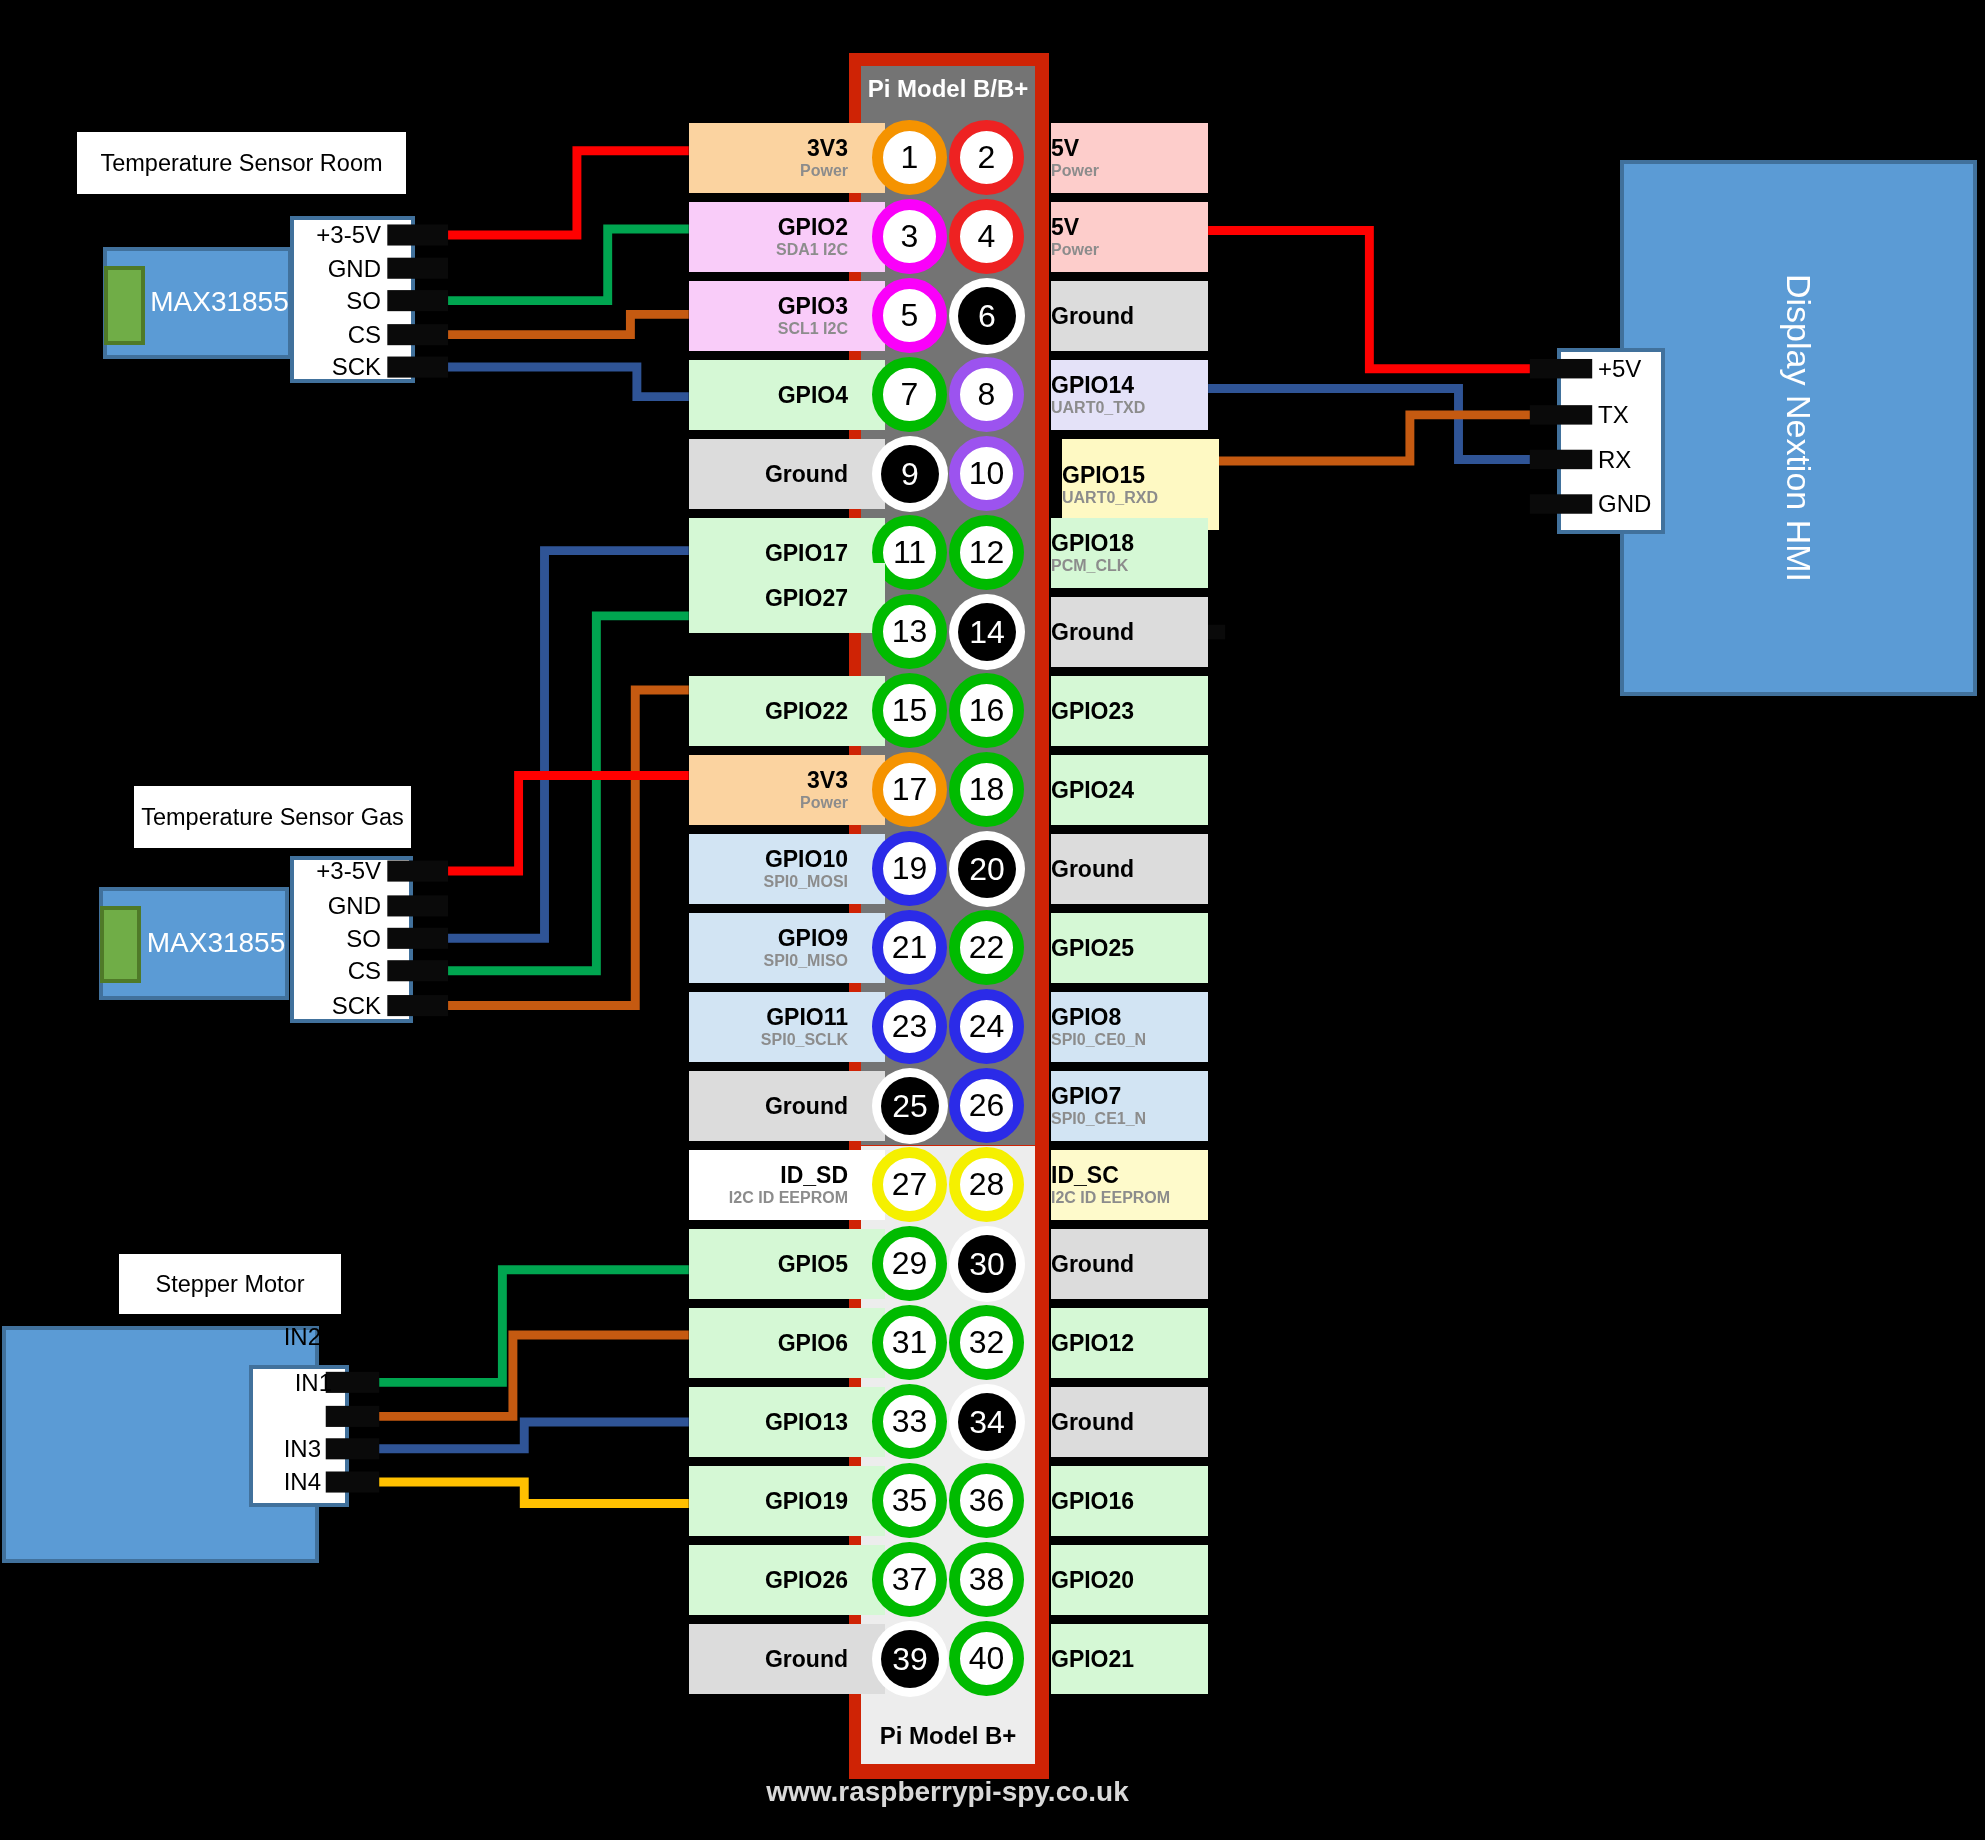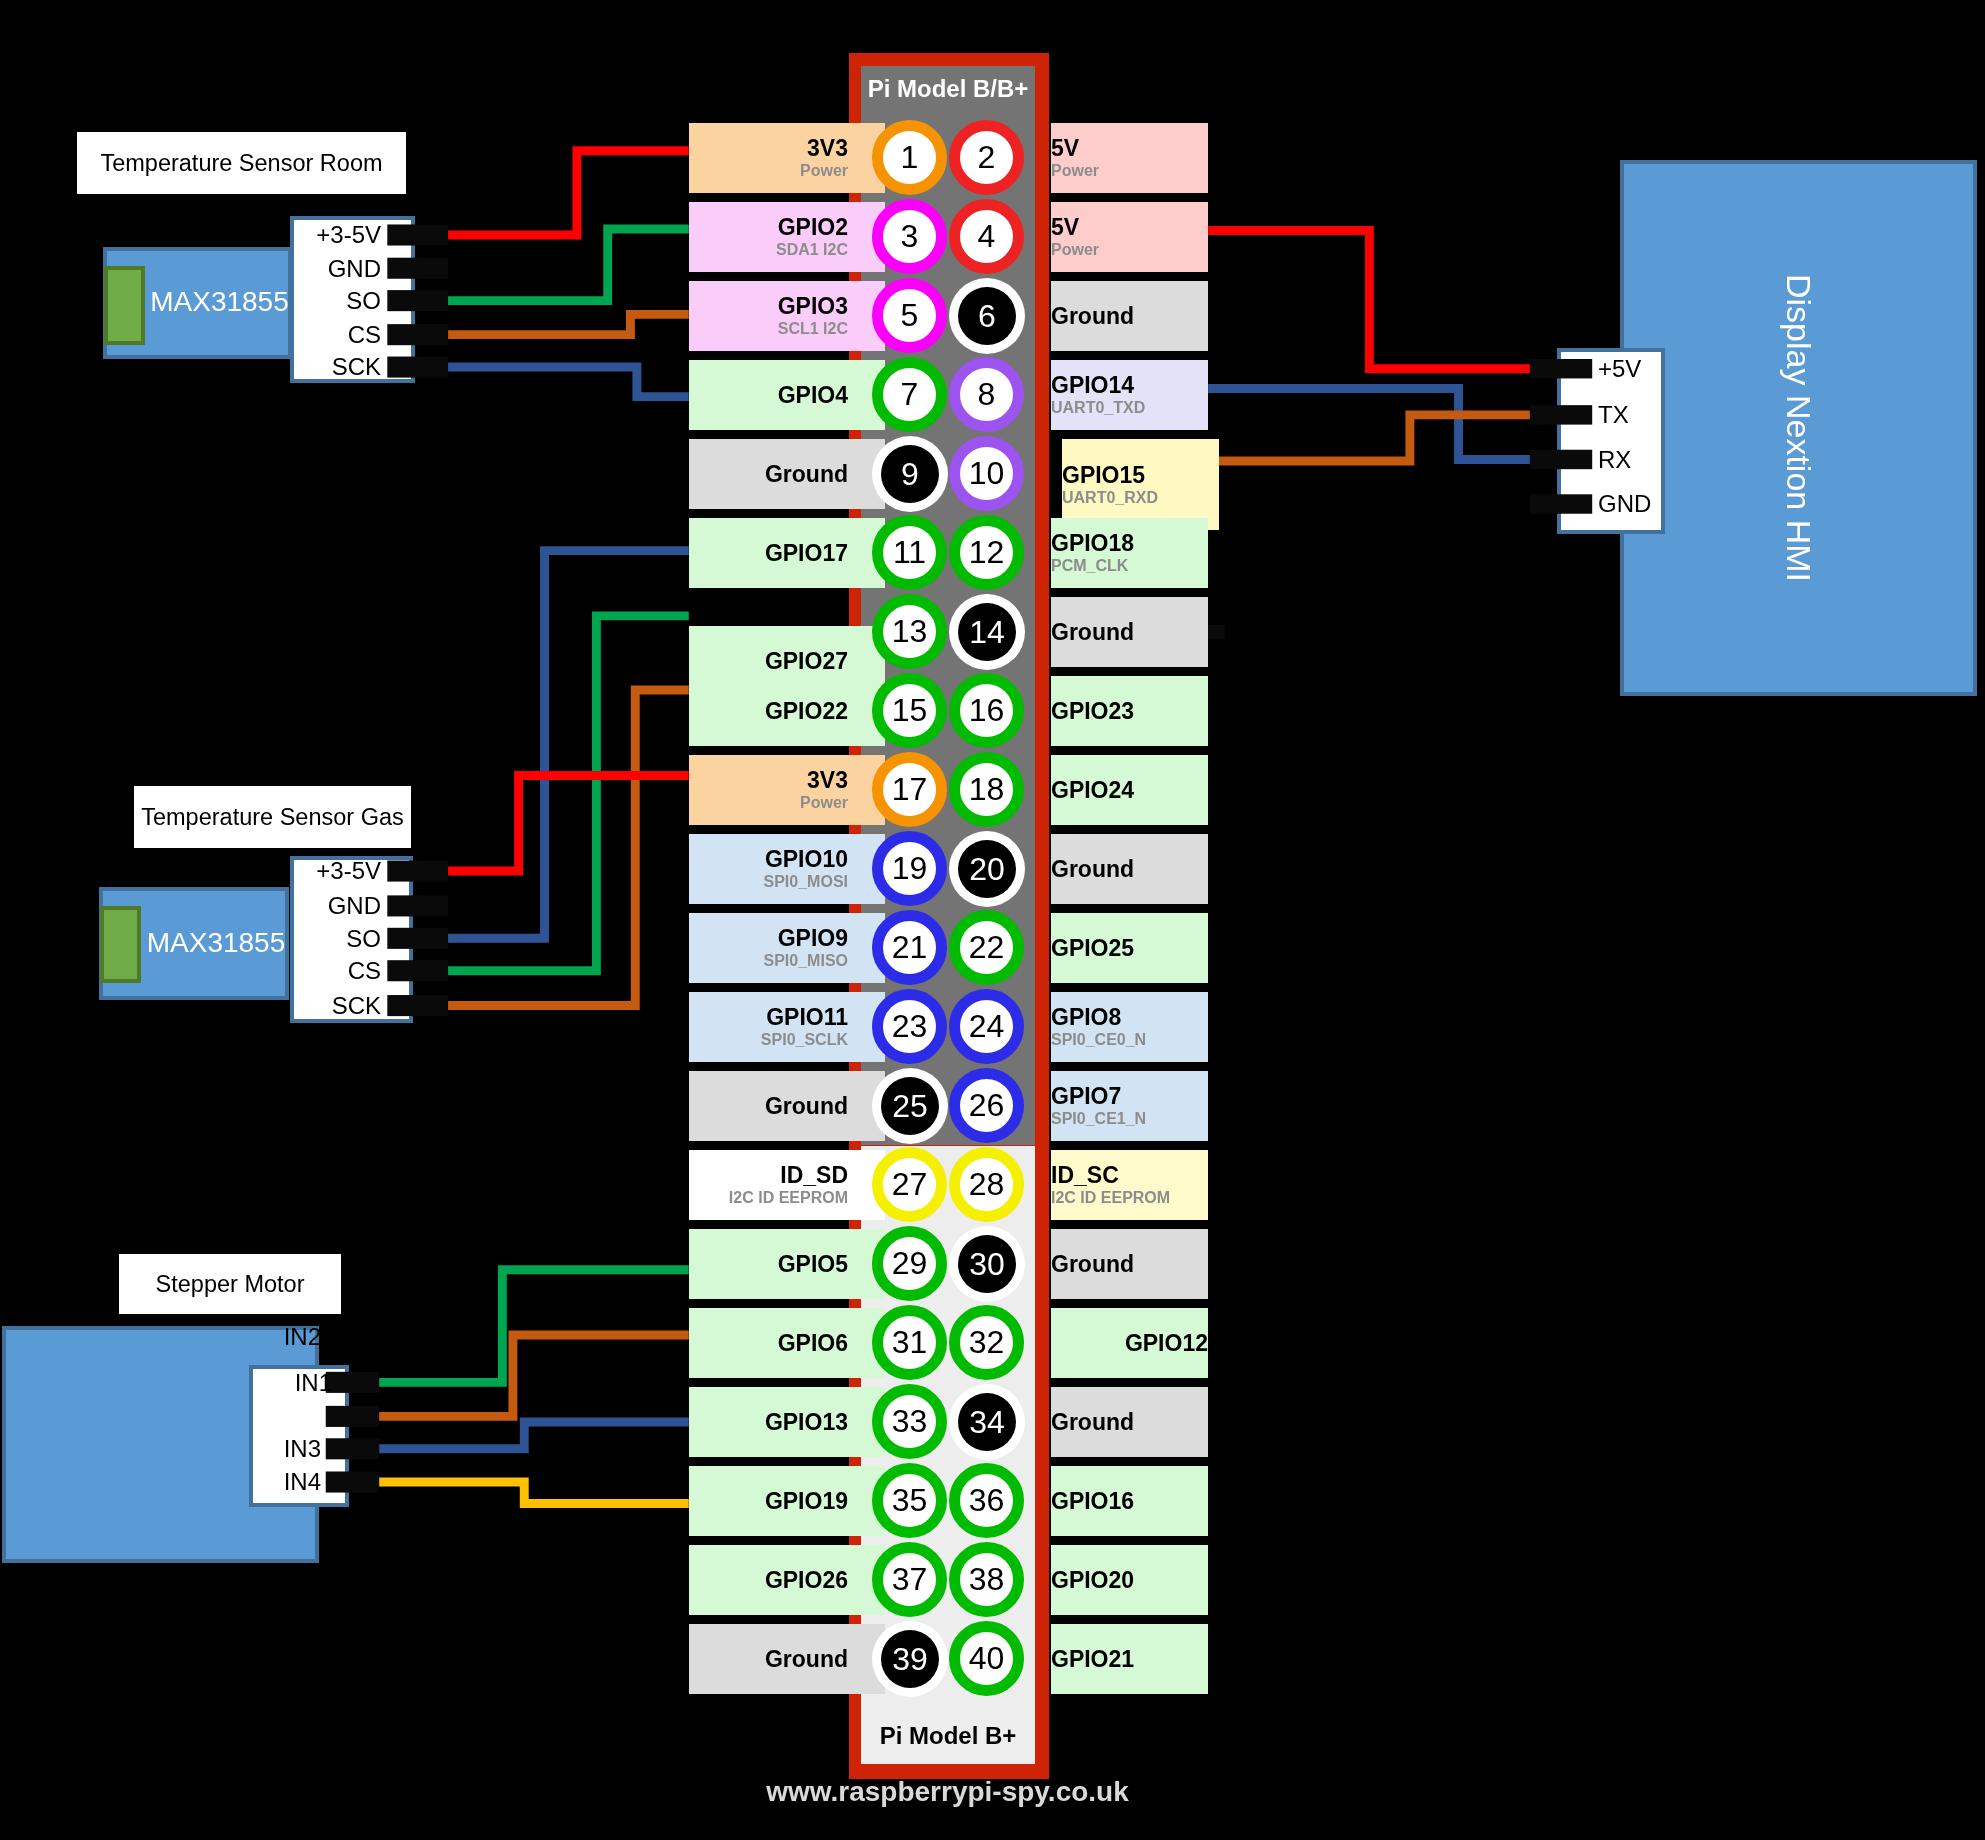--- a/index.html
+++ b/index.html
@@ -157,21 +157,21 @@
       <div class="pin" style="left: 949px; top: 436px; width: 53px; height: 53px; border: 11.3px solid rgb(156, 83, 239);">10</div>
       <div class="gbox gleft" style="left: 689px; top: 518px; width: 159px; height: 70px; background: rgb(213, 248, 213);">
         <div class="lbl">GPIO17</div>
       </div>
       <div class="gbox gright" style="left: 1051px; top: 518px; width: 157px; height: 70px; background: rgb(213, 248, 213);">
         <div class="lbl">GPIO18</div>
         <div class="sub">PCM_CLK</div>
       </div>
       <div class="pin" style="left: 872px; top: 515px; width: 53px; height: 53px; border: 11.3px solid rgb(0, 187, 0);">11</div>
       <div class="pin" style="left: 949px; top: 515px; width: 53px; height: 53px; border: 11.3px solid rgb(0, 187, 0);">12</div>
-      <div class="gbox gleft" style="left: 689px; top: 626px; width: 159px; height: 70px; background: rgb(213, 248, 213);">
+      <div class="gbox gleft" style="left: 689px; top: 563px; width: 159px; height: 70px; background: rgb(213, 248, 213);">
         <div class="lbl">GPIO27</div>
       </div>
       <div class="gbox gright" style="left: 1051px; top: 597px; width: 157px; height: 70px; background: rgb(220, 220, 220);">
         <div class="lbl">Ground</div>
       </div>
       <div class="pin" style="left: 872px; top: 594px; width: 53px; height: 53px; border: 11.3px solid rgb(0, 187, 0);">13</div>
       <div class="pin dark" style="left: 958px; top: 603px; width: 58px; height: 58px;">14</div>
       <div class="gbox gleft" style="left: 689px; top: 676px; width: 159px; height: 70px; background: rgb(213, 248, 213);">
         <div class="lbl">GPIO22</div>
       </div>
@@ -240,21 +240,21 @@
         <div class="lbl">GPIO5</div>
       </div>
       <div class="gbox gright" style="left: 1051px; top: 1229px; width: 157px; height: 70px; background: rgb(220, 220, 220);">
         <div class="lbl">Ground</div>
       </div>
       <div class="pin" style="left: 872px; top: 1226px; width: 53px; height: 53px; border: 11.3px solid rgb(0, 187, 0);">29</div>
       <div class="pin dark" style="left: 958px; top: 1235px; width: 58px; height: 58px;">30</div>
       <div class="gbox gleft" style="left: 689px; top: 1308px; width: 159px; height: 70px; background: rgb(213, 248, 213);">
         <div class="lbl">GPIO6</div>
       </div>
-      <div class="gbox gright" style="left: 1051px; top: 1308px; width: 157px; height: 70px; background: rgb(213, 248, 213); align-items: flex-end;">
+      <div class="gbox gright" style="left: 1051px; top: 1308px; width: 157px; height: 70px; background: rgb(213, 248, 213);">
         <div class="lbl">GPIO12</div>
       </div>
       <div class="pin" style="left: 872px; top: 1305px; width: 53px; height: 53px; border: 11.3px solid rgb(0, 187, 0);">31</div>
       <div class="pin" style="left: 949px; top: 1305px; width: 53px; height: 53px; border: 11.3px solid rgb(0, 187, 0);">32</div>
       <div class="gbox gleft" style="left: 689px; top: 1387px; width: 159px; height: 70px; background: rgb(213, 248, 213);">
         <div class="lbl">GPIO13</div>
       </div>
       <div class="gbox gright" style="left: 1051px; top: 1387px; width: 157px; height: 70px; background: rgb(220, 220, 220);">
         <div class="lbl">Ground</div>
       </div>

